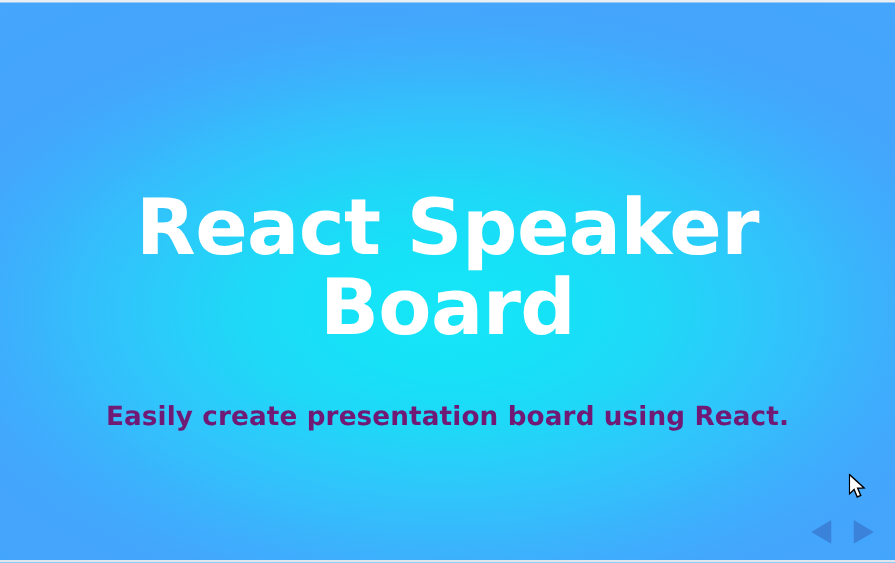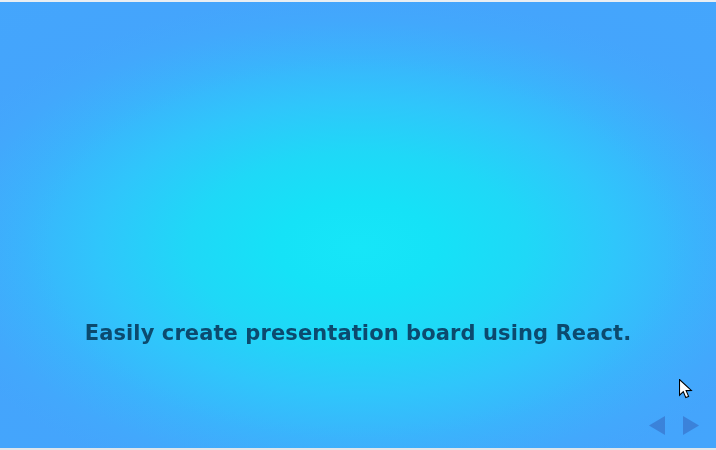--- a/index.html
+++ b/index.html
@@ -87,21 +87,21 @@
   }
 
   #slide-subtitle {
     position: absolute;
     top: 298px;
     left: 0;
     right: 0;
     padding: 0 40px;
     box-sizing: border-box;
     text-align: center;
-    color: #0c4a6e;
+    color: #701a75;
     font-size: 21px;
     line-height: 28px;
     font-weight: bold;
     letter-spacing: 0.1px;
   }
 
   
   #slide-nav {
     position: absolute;
     right: 17px;
@@ -136,20 +136,21 @@
 
 <div id="slide-stage">
 
   <div id="slide-backdrop"></div>
   <div id="slide-vignette"></div>
 
   <div id="frame-top-edge"></div>
   <div id="frame-bottom-edge"></div>
 
   <div id="slide-content">
+    <h1 id="slide-title">React Speaker Board</h1>
     <p id="slide-subtitle">Easily create presentation board using React.</p>
   </div>
 
   <div id="slide-nav">
     <span class="nav-arrow" id="prev-arrow">
       <svg width="17" height="19" viewBox="0 0 17 19" xmlns="http://www.w3.org/2000/svg">
         <polygon points="16,0 16,19 0,9.5"></polygon>
       </svg>
     </span>
     <span class="nav-arrow" id="next-arrow">

